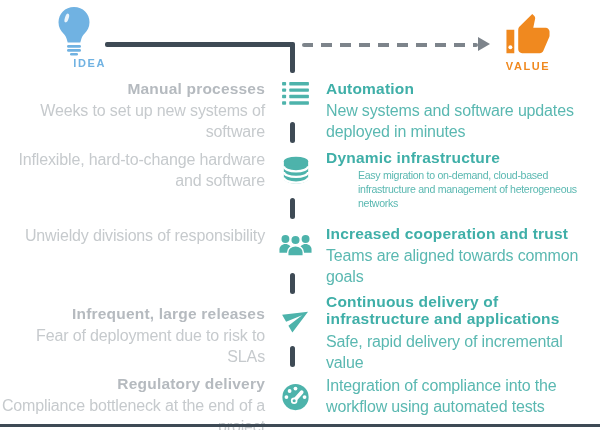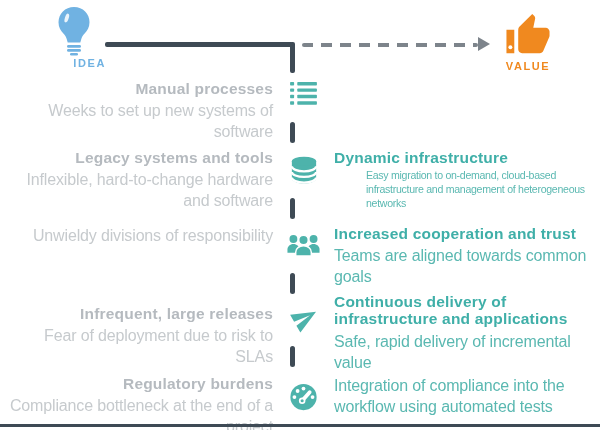--- a/index.html
+++ b/index.html
@@ -24,21 +24,21 @@
   }
   .arrowhead {
     left:478px; top:37px; width:0; height:0;
     border-top:7.5px solid transparent; border-bottom:7.5px solid transparent;
     border-left:12px solid var(--dash-gray);
   }
   
   .vdash { left:290px; width:5px; height:21px; background:var(--line-dark); border-radius:2.5px; }
   .vd1 { top:122px; } .vd2 { top:198px; } .vd3 { top:273px; } .vd4 { top:346px; }
   
-  .row { position:absolute; left:8px; width:484px; display:grid; grid-template-columns:265px 61px 274px; }
+  .row { position:absolute; left:0; width:484px; display:grid; grid-template-columns:265px 61px 274px; }
   .r1 { top:80px; } .r2 { top:149px; } .r3 { top:225px; } .r4 { top:293px; } .r5 { top:375px; }
   .old { text-align:right; }
   .old h3, .new h3 {
     margin:0 0 3px; font-size:15.5px; font-weight:bold; line-height:1.12; letter-spacing:.2px;
   }
   .old h3 { color:var(--gray-heading); }
   .new h3 { color:var(--teal-heading); }
   .old p, .new p { margin:0; font-size:16px; line-height:1.32; letter-spacing:-.15px; }
   .old p { color:var(--gray-sub); }
   .new p { color:var(--teal-sub); }
@@ -95,25 +95,28 @@
         <rect class="teal-fill" x="0" y="0" width="4.2" height="3.6" rx="0.8"></rect>
           <rect class="teal-fill" x="7.5" y="0" width="20.5" height="3.6" rx="0.8"></rect>
         <rect class="teal-fill" x="0" y="6.7" width="4.2" height="3.6" rx="0.8"></rect>
           <rect class="teal-fill" x="7.5" y="6.7" width="20.5" height="3.6" rx="0.8"></rect>
         <rect class="teal-fill" x="0" y="13.4" width="4.2" height="3.6" rx="0.8"></rect>
           <rect class="teal-fill" x="7.5" y="13.4" width="20.5" height="3.6" rx="0.8"></rect>
         <rect class="teal-fill" x="0" y="20.1" width="4.2" height="3.6" rx="0.8"></rect>
           <rect class="teal-fill" x="7.5" y="20.1" width="20.5" height="3.6" rx="0.8"></rect>
       </svg>
     </div>
+    <div class="new">
+      <h3>Automation</h3>
+      <p>New systems and software updates deployed in minutes</p>
+    </div>
   </div>
 
   <div class="row r2">
     <div class="old">
-      <h3>Legacy systems and tools</h3>
       <p>Inflexible, hard-to-change hardware and software</p>
     </div>
     <div class="mid">
       <svg width="28" height="32" viewBox="0 0 30 34">
         <path class="teal-fill" d="M2 6.5 V25 c0 3 5.8 5.4 13 5.4 s13 -2.4 13 -5.4 V6.5 z"></path>
         <ellipse class="teal-fill" cx="15" cy="6.5" rx="13" ry="4.9"></ellipse>
         <path class="white-stroke" stroke-width="2.4" d="M2 12 c0 3 5.8 5.4 13 5.4 s13 -2.4 13 -5.4"></path>
         <path class="white-stroke" stroke-width="2.4" d="M2 18 c0 3 5.8 5.4 13 5.4 s13 -2.4 13 -5.4"></path>
         <path class="white-stroke" stroke-width="2.4" d="M2 24 c0 3 5.8 5.4 13 5.4 s13 -2.4 13 -5.4"></path>
       </svg>
@@ -157,21 +160,21 @@
       </svg>
     </div>
     <div class="new">
       <h3>Continuous delivery of infrastructure and applications</h3>
       <p>Safe, rapid delivery of incremental value</p>
     </div>
   </div>
 
   <div class="row r5">
     <div class="old">
-      <h3>Regulatory burdens</h3>
+      <h3>Regulatory delivery</h3>
       <p>Compliance bottleneck at the end of a project</p>
     </div>
     <div class="mid">
       <svg width="31" height="29" viewBox="0 0 34 32">
         <circle class="teal-fill" cx="17" cy="15.5" r="14.5"></circle>
         <circle cx="7" cy="15.5" r="2.1" fill="#ffffff"></circle>
         <circle cx="10.5" cy="8.8" r="2.1" fill="#ffffff"></circle>
         <circle cx="17" cy="6.2" r="2.1" fill="#ffffff"></circle>
         <circle cx="27" cy="15.5" r="2.1" fill="#ffffff"></circle>
         <line x1="15.5" y1="19.5" x2="23.8" y2="10.2" stroke="#ffffff" stroke-width="4.2" stroke-linecap="round"></line>

